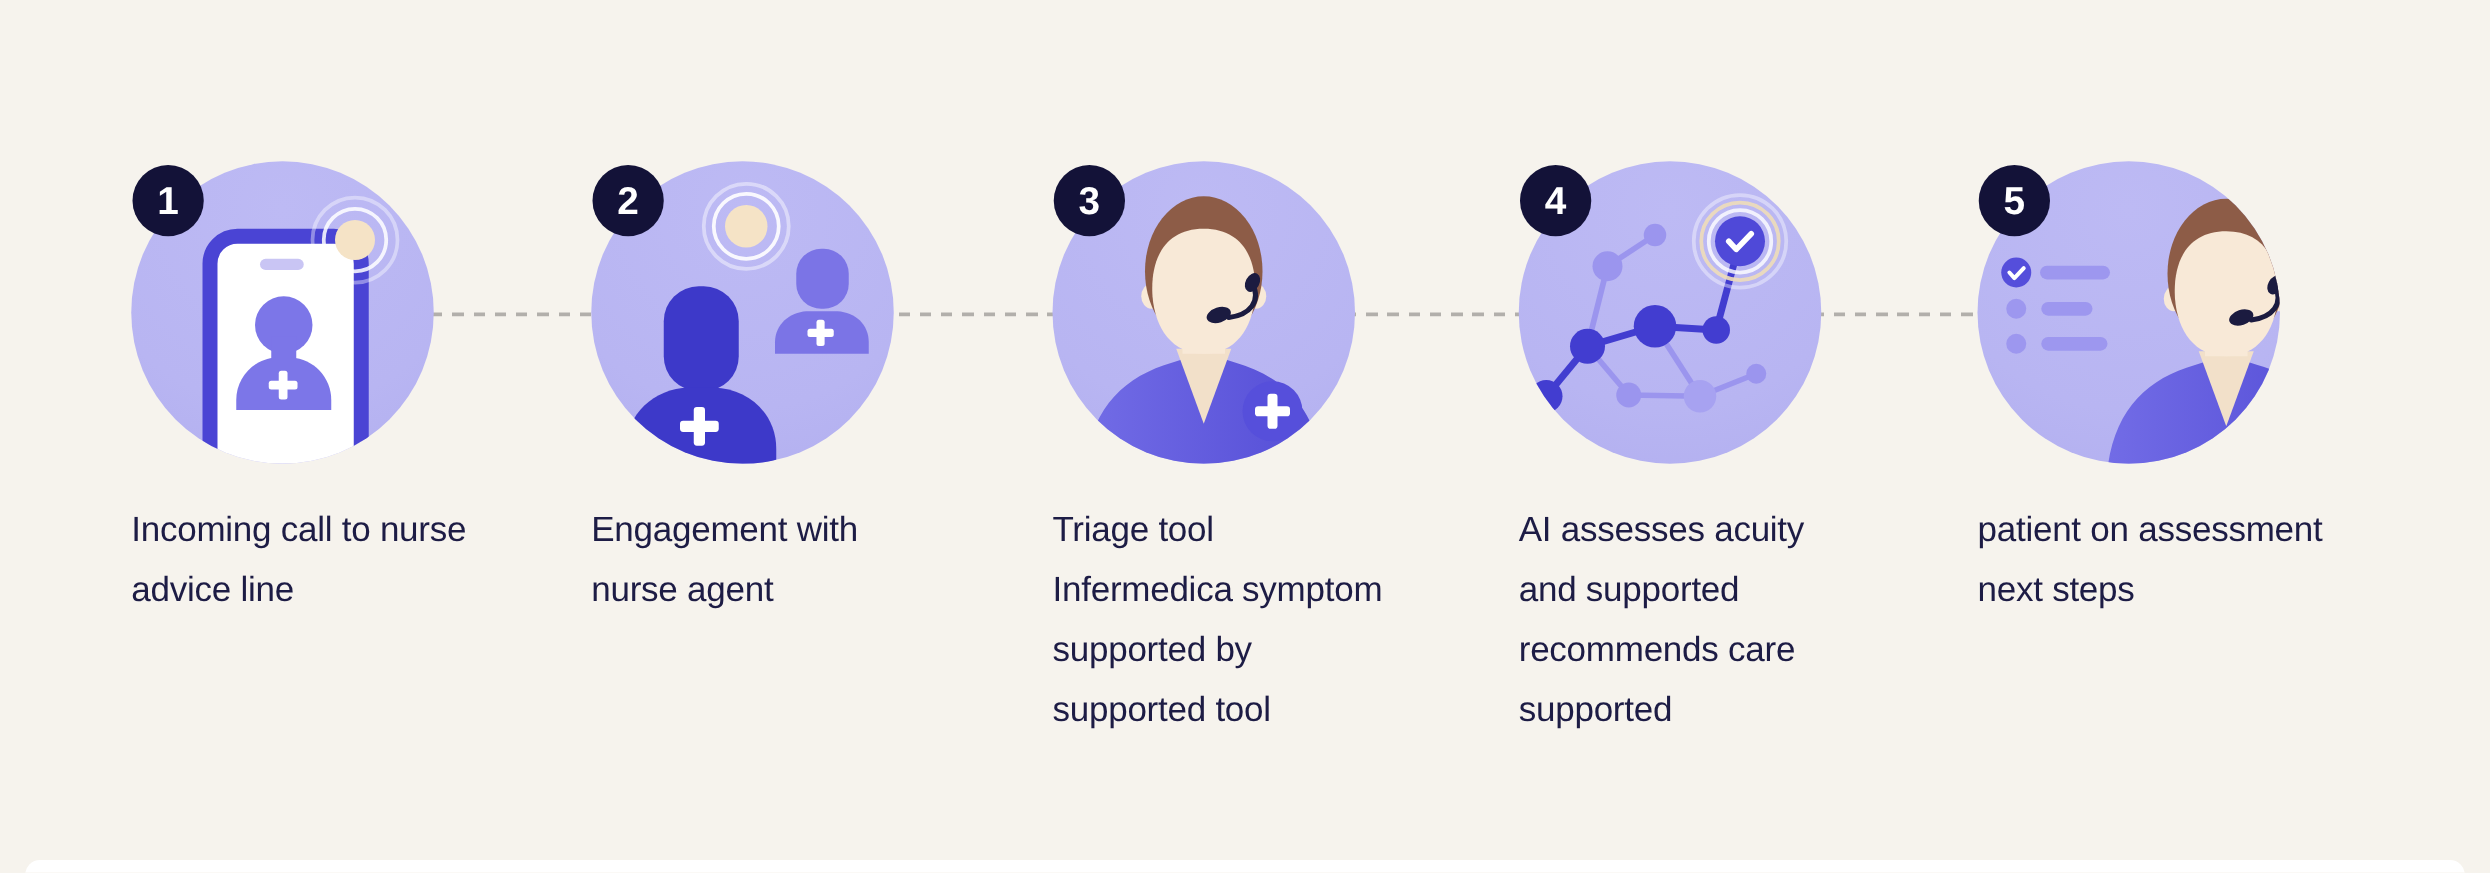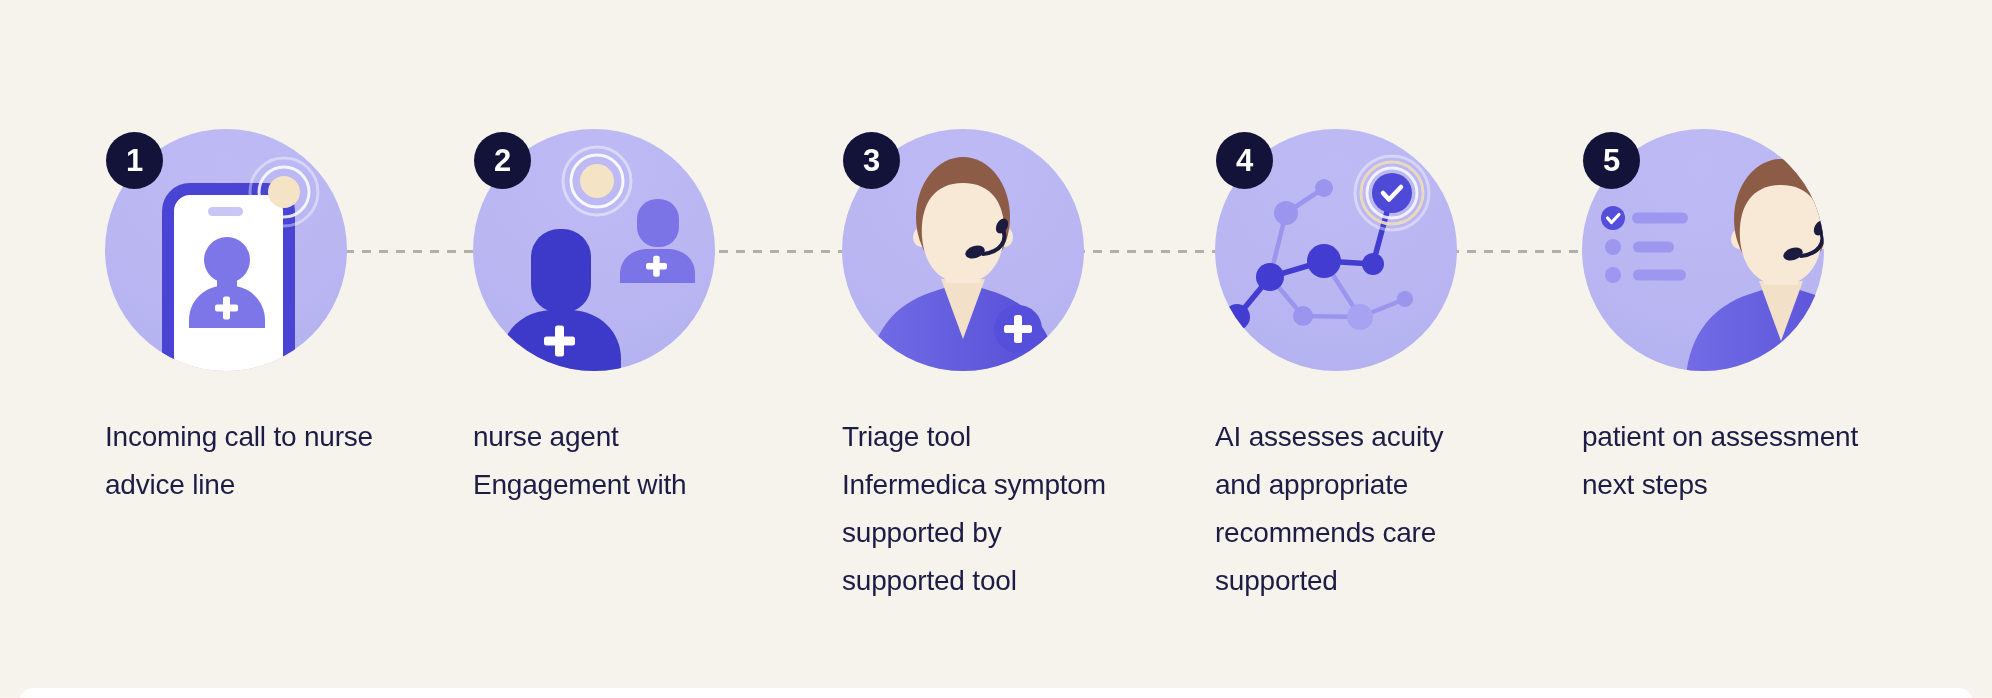--- a/index.html
+++ b/index.html
@@ -23,21 +23,21 @@
   }
   .circle svg{position:absolute;left:0;top:0;}
 
   .badge{
     position:absolute;left:1px;top:3px;width:57px;height:57px;border-radius:50%;
     background:var(--c-badge,#131238);
     display:flex;align-items:center;justify-content:center;
     color:#fff;font-size:31px;font-weight:700;z-index:2;
   }
 
-  .caption{margin-top:42px;width:340px;}
+  .caption{margin-top:29px;width:340px;}
   .cap-line{
     font-size:28px;line-height:48px;white-space:nowrap;
     color:var(--c-text,#1d1c45);letter-spacing:-0.2px;
   }
 
   .bottom-card{
     position:absolute;left:20px;right:20px;top:688px;height:12px;
     background:var(--c-white,#ffffff);border-radius:18px 18px 0 0;z-index:3;
   }
   .defs-holder{position:absolute;width:0;height:0;overflow:hidden;}
@@ -129,22 +129,22 @@
             <rect x="71" y="207.5" width="31" height="9" rx="2.5"></rect>
             <rect x="82" y="196.5" width="9" height="31" rx="2.5"></rect>
           </g>
         </g>
       </svg>
     </div>
     <div class="badge">
       <span>2</span>
     </div>
     <div class="caption">
+      <div class="cap-line">Engagement with</div>
       <div class="cap-line">nurse agent</div>
-      <div class="cap-line">Engagement with</div>
     </div>
   </div>
 
   <div class="step" style="left:842px">
     <div class="circle">
       <svg width="242" height="242" viewBox="0 0 242 242">
         <use href="#nurse-figure"></use>
         <g>
           <circle cx="176" cy="200" r="24" fill="#564fdb"></circle>
           <g fill="#ffffff">
@@ -204,21 +204,21 @@
           <circle cx="177" cy="64" r="20" fill="#4f49d8"></circle>
           <path d="M168,64 L174,70.5 L186,58" fill="none" stroke="#ffffff" stroke-width="4.5" stroke-linecap="round" stroke-linejoin="round"></path>
         </g>
       </svg>
     </div>
     <div class="badge">
       <span>4</span>
     </div>
     <div class="caption">
       <div class="cap-line">AI assesses acuity</div>
-      <div class="cap-line">and appropriate</div>
+      <div class="cap-line">and supported</div>
       <div class="cap-line">recommends care</div>
       <div class="cap-line">supported</div>
     </div>
   </div>
 
   <div class="step" style="left:1582px">
     <div class="circle">
       <svg width="242" height="242" viewBox="0 0 242 242">
         <g>
           <circle cx="31" cy="89" r="12" fill="#554edb"></circle>

